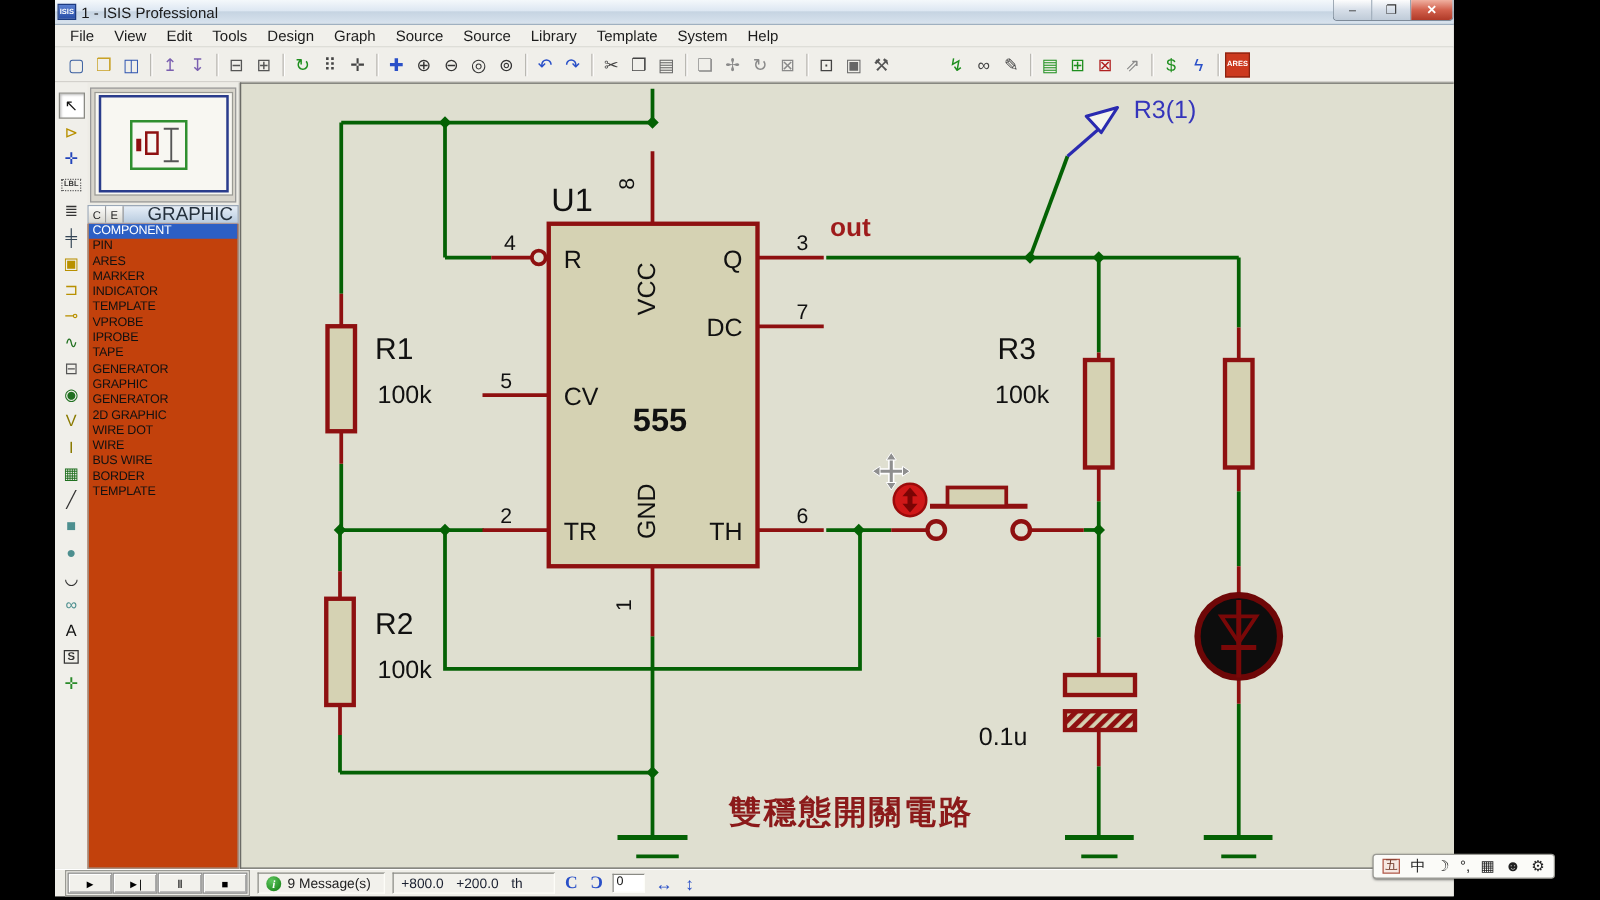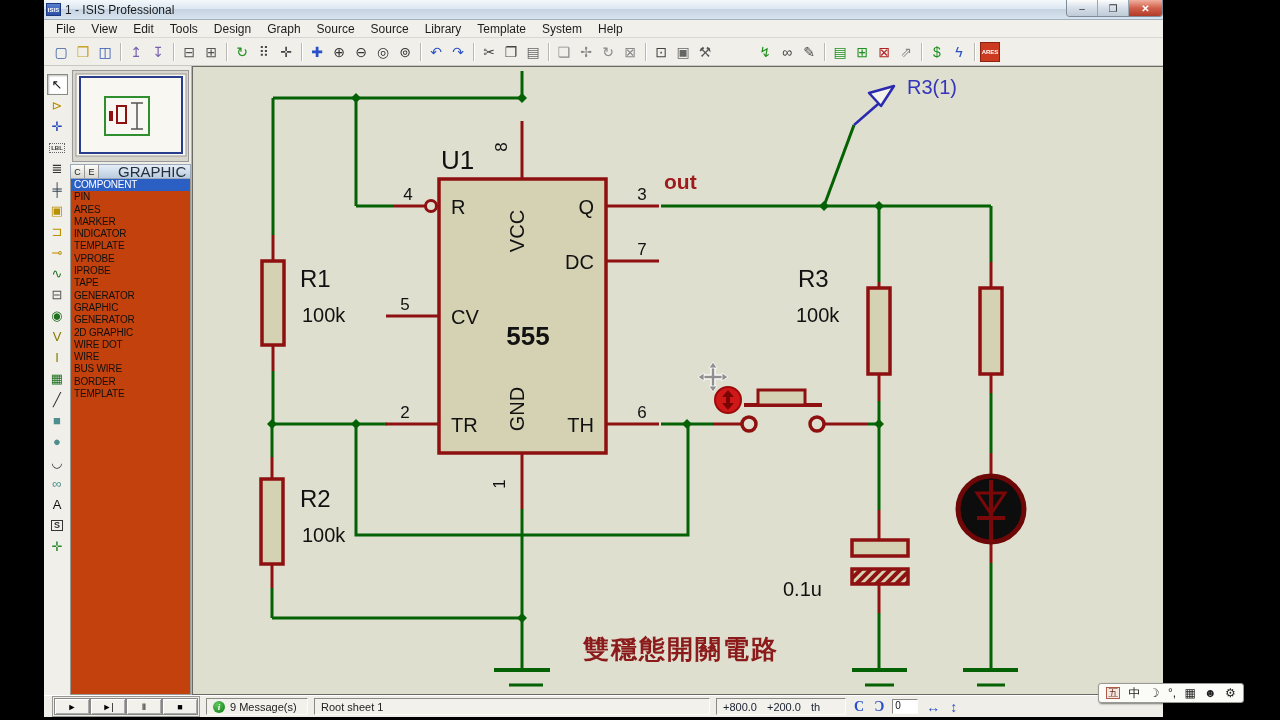--- a/index.html
+++ b/index.html
@@ -417,23 +417,20 @@
     <div class="sim-group">
         <button class="sim-btn">►</button>
         <button class="sim-btn">►|</button>
         <button class="sim-btn">Ⅱ</button>
         <button class="sim-btn">■</button>
       </div>
     <div class="sunken msg-panel">
       <span class="info-icon">i</span>
       <span>9 Message(s)</span>
     </div>
-    <div class="sunken sheet-panel">
-      <span>Root sheet 1</span>
-    </div>
     <div class="sunken coord-panel">
       <span>+800.0</span>
       <span>+200.0</span>
       <span>th</span>
     </div>
     <span class="rot">C</span>
     <span class="rot">Ɔ</span>
     <span class="angle-box">0</span>
     <span class="mir">↔</span>
     <span class="mir">↕</span>

